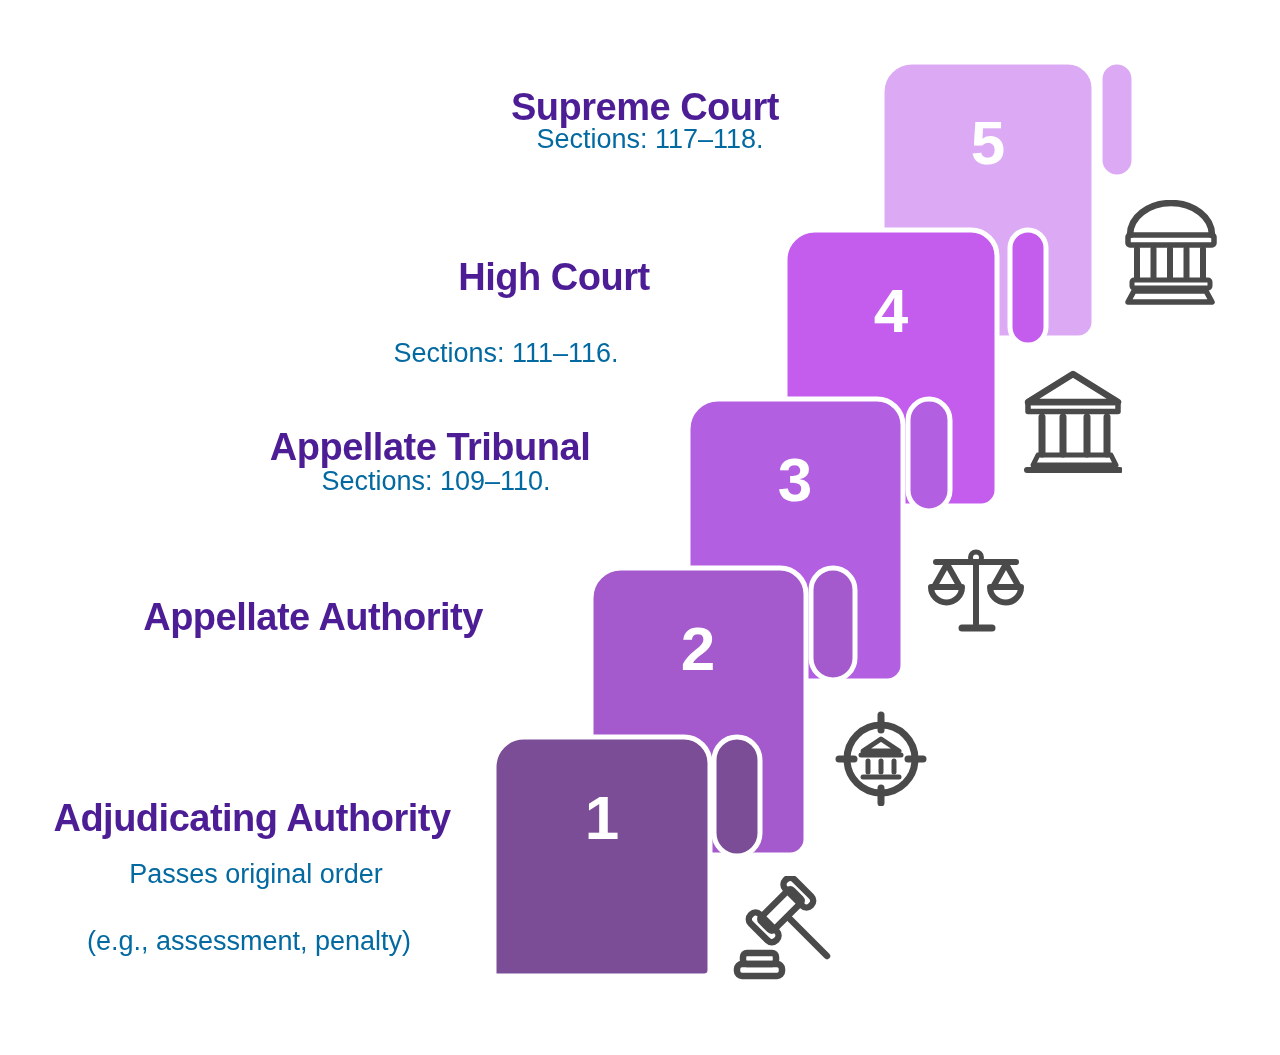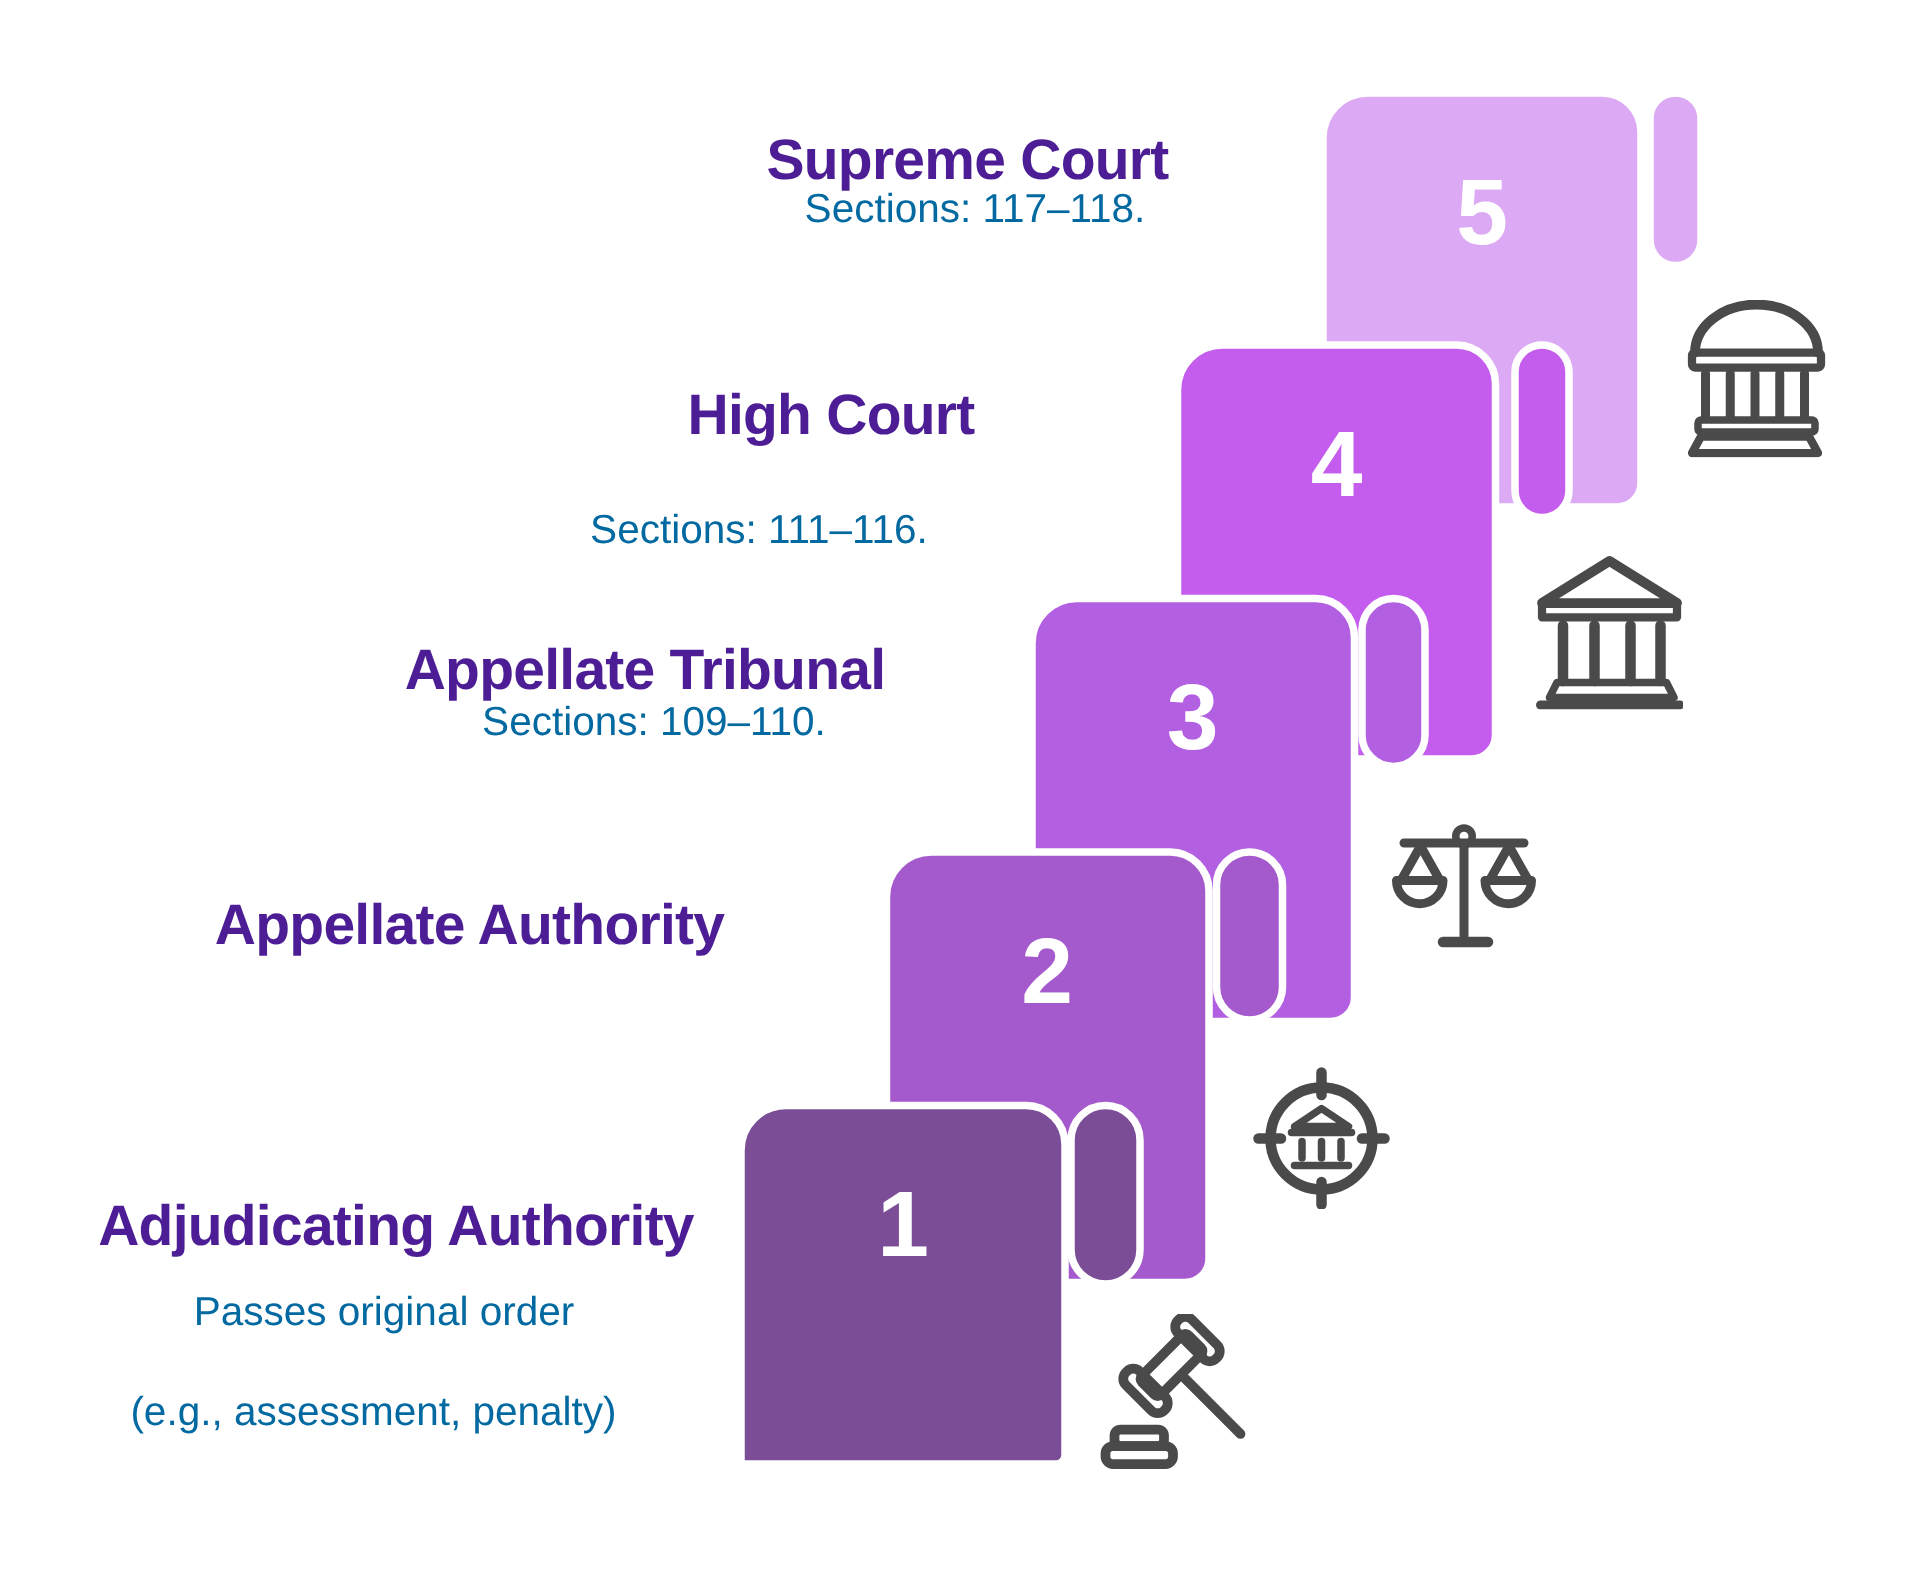--- a/index.html
+++ b/index.html
@@ -58,21 +58,21 @@
   <div class="lbl lbl-sub" style="left:650px;top:124px;">Sections: 117–118.</div>
 
   <div class="lbl lbl-title" style="left:554px;top:256px;">High Court</div>
   <div class="lbl lbl-sub" style="left:506px;top:306px;margin-top:32px;">Sections: 111–116.</div>
 
   <div class="lbl lbl-title" style="left:430px;top:426px;">Appellate Tribunal</div>
   <div class="lbl lbl-sub" style="left:436px;top:466px;">Sections: 109–110.</div>
 
   <div class="lbl lbl-title" style="left:313px;top:596px;">Appellate Authority</div>
 
-  <div class="lbl lbl-title" style="left:252px;top:797px;margin-left:12px;">Adjudicating Authority</div>
+  <div class="lbl lbl-title" style="left:252px;top:797px;">Adjudicating Authority</div>
   <div class="lbl lbl-sub" style="left:256px;top:859px;">Passes original order</div>
   <div class="lbl lbl-sub" style="left:249px;top:894px;margin-top:32px;">(e.g., assessment, penalty)</div>
 
   <svg class="icon" style="left:733px;top:876px;" width="106" height="106" viewBox="0 0 106 106">
     <g stroke-width="6.5">
       <g transform="rotate(-45 48 34)">
         <rect x="26" y="25" width="44" height="18" rx="3"></rect>
         <rect x="17" y="16" width="13" height="36" rx="6"></rect>
         <rect x="66" y="16" width="13" height="36" rx="6"></rect>
       </g>

